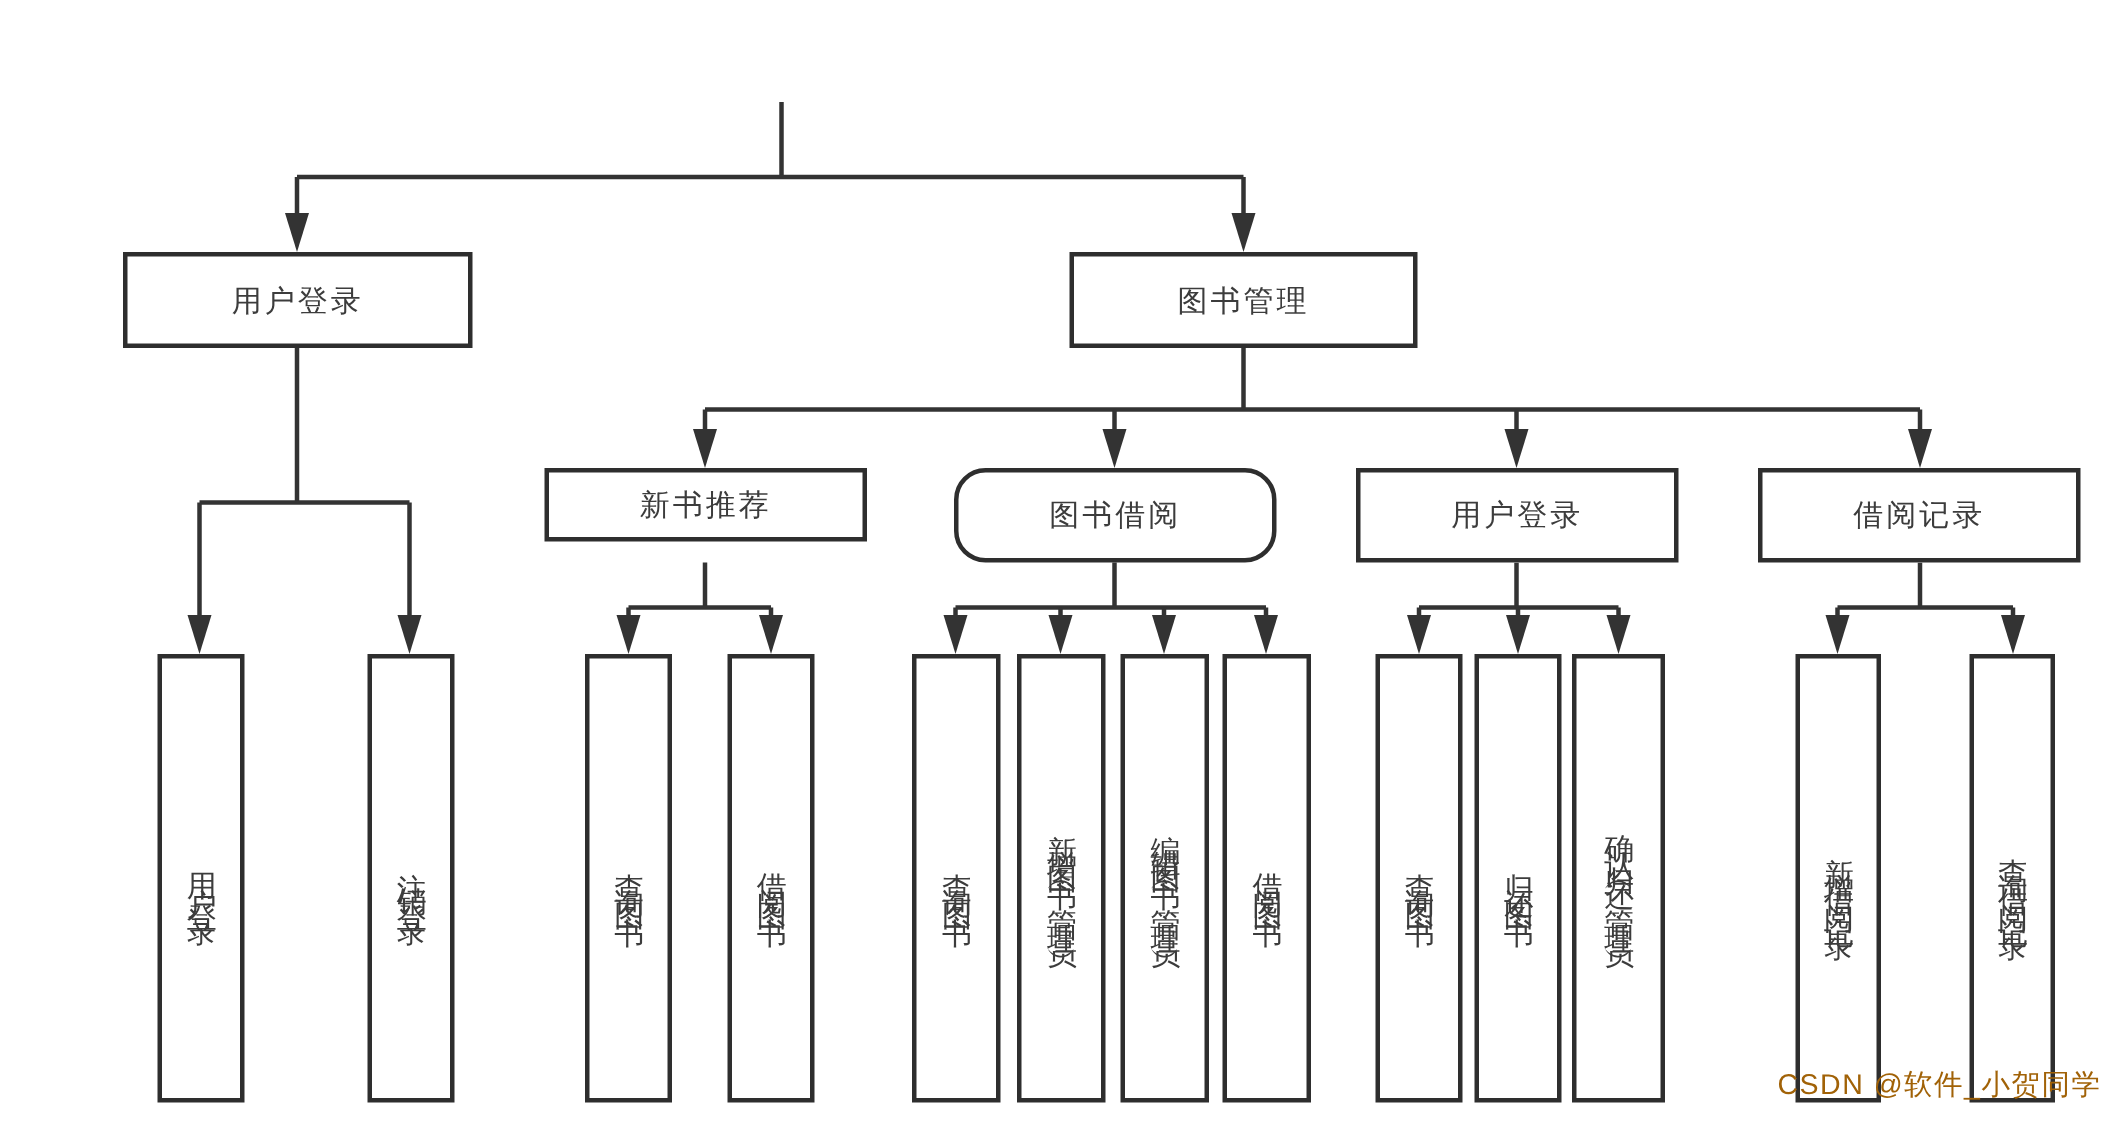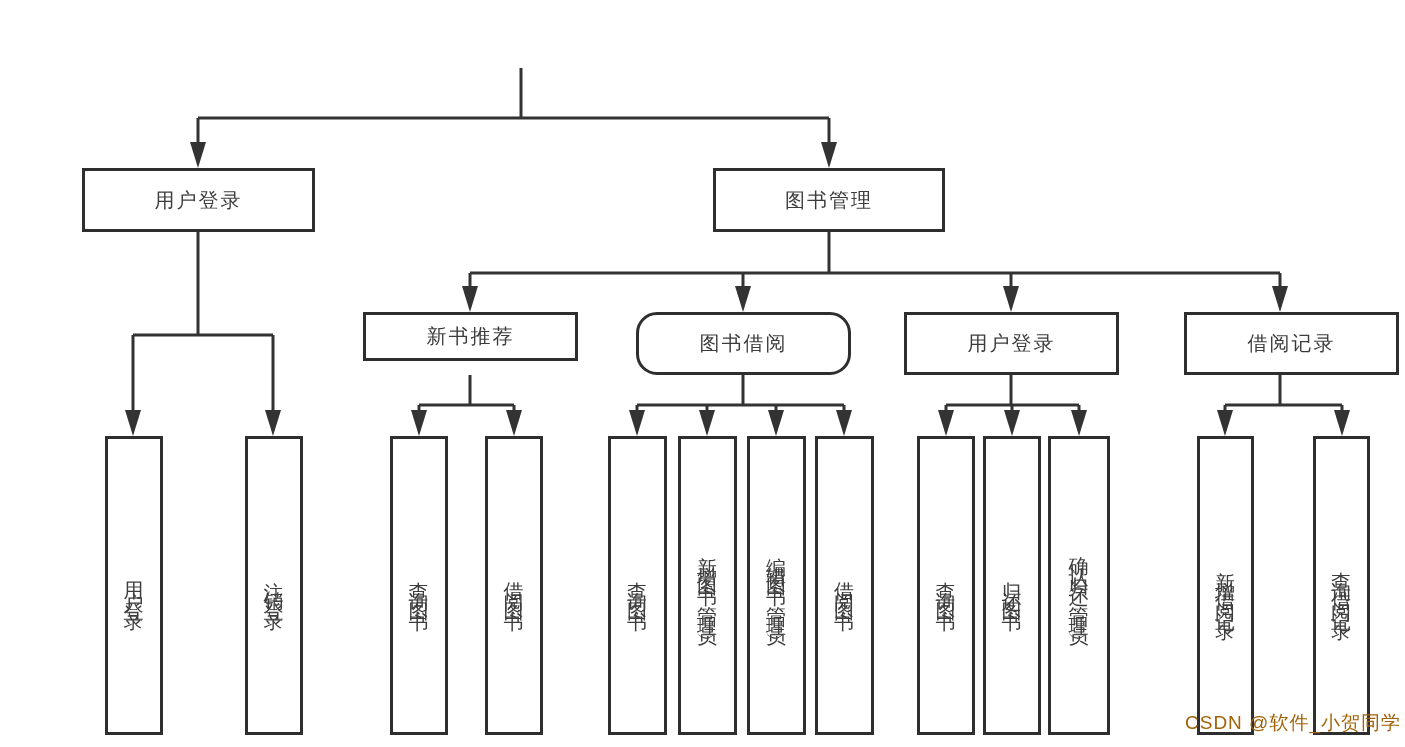--- a/index.html
+++ b/index.html
@@ -124,21 +124,21 @@
     </g>
   </svg>
 
 
   <div class="box h" style="left:82px; top:168px; width:233px; height:64px;">用户登录</div>
   <div class="box h" style="left:713px; top:168px; width:232px; height:64px;">图书管理</div>
 
   <div class="box h" style="left:363px; top:312px; width:215px; height:49px;">新书推荐</div>
   <div class="box h" style="left:636px; top:312px; width:215px; height:63px;border-radius:21px;">图书借阅</div>
   <div class="box h" style="left:904px; top:312px; width:215px; height:63px;">用户登录</div>
-  <div class="box h" style="left:1172px; top:312px; width:215px; height:63px;margin-left:12px;">借阅记录</div>
+  <div class="box h" style="left:1172px; top:312px; width:215px; height:63px;">借阅记录</div>
 
   <div class="box v" style="left:105px; top:436px; width:58px; height:299px;">用户登录</div>
   <div class="box v" style="left:245px; top:436px; width:58px; height:299px;">注销登录</div>
 
   <div class="box v" style="left:390px; top:436px; width:58px; height:299px;">查询图书</div>
   <div class="box v" style="left:485px; top:436px; width:58px; height:299px;">借阅图书</div>
 
   <div class="box v" style="left:608px; top:436px; width:59px; height:299px;">查询图书</div>
   <div class="box v" style="left:678px; top:436px; width:59px; height:299px;">新增图书（管理员）</div>
   <div class="box v" style="left:747px; top:436px; width:59px; height:299px;">编辑图书（管理员）</div>

